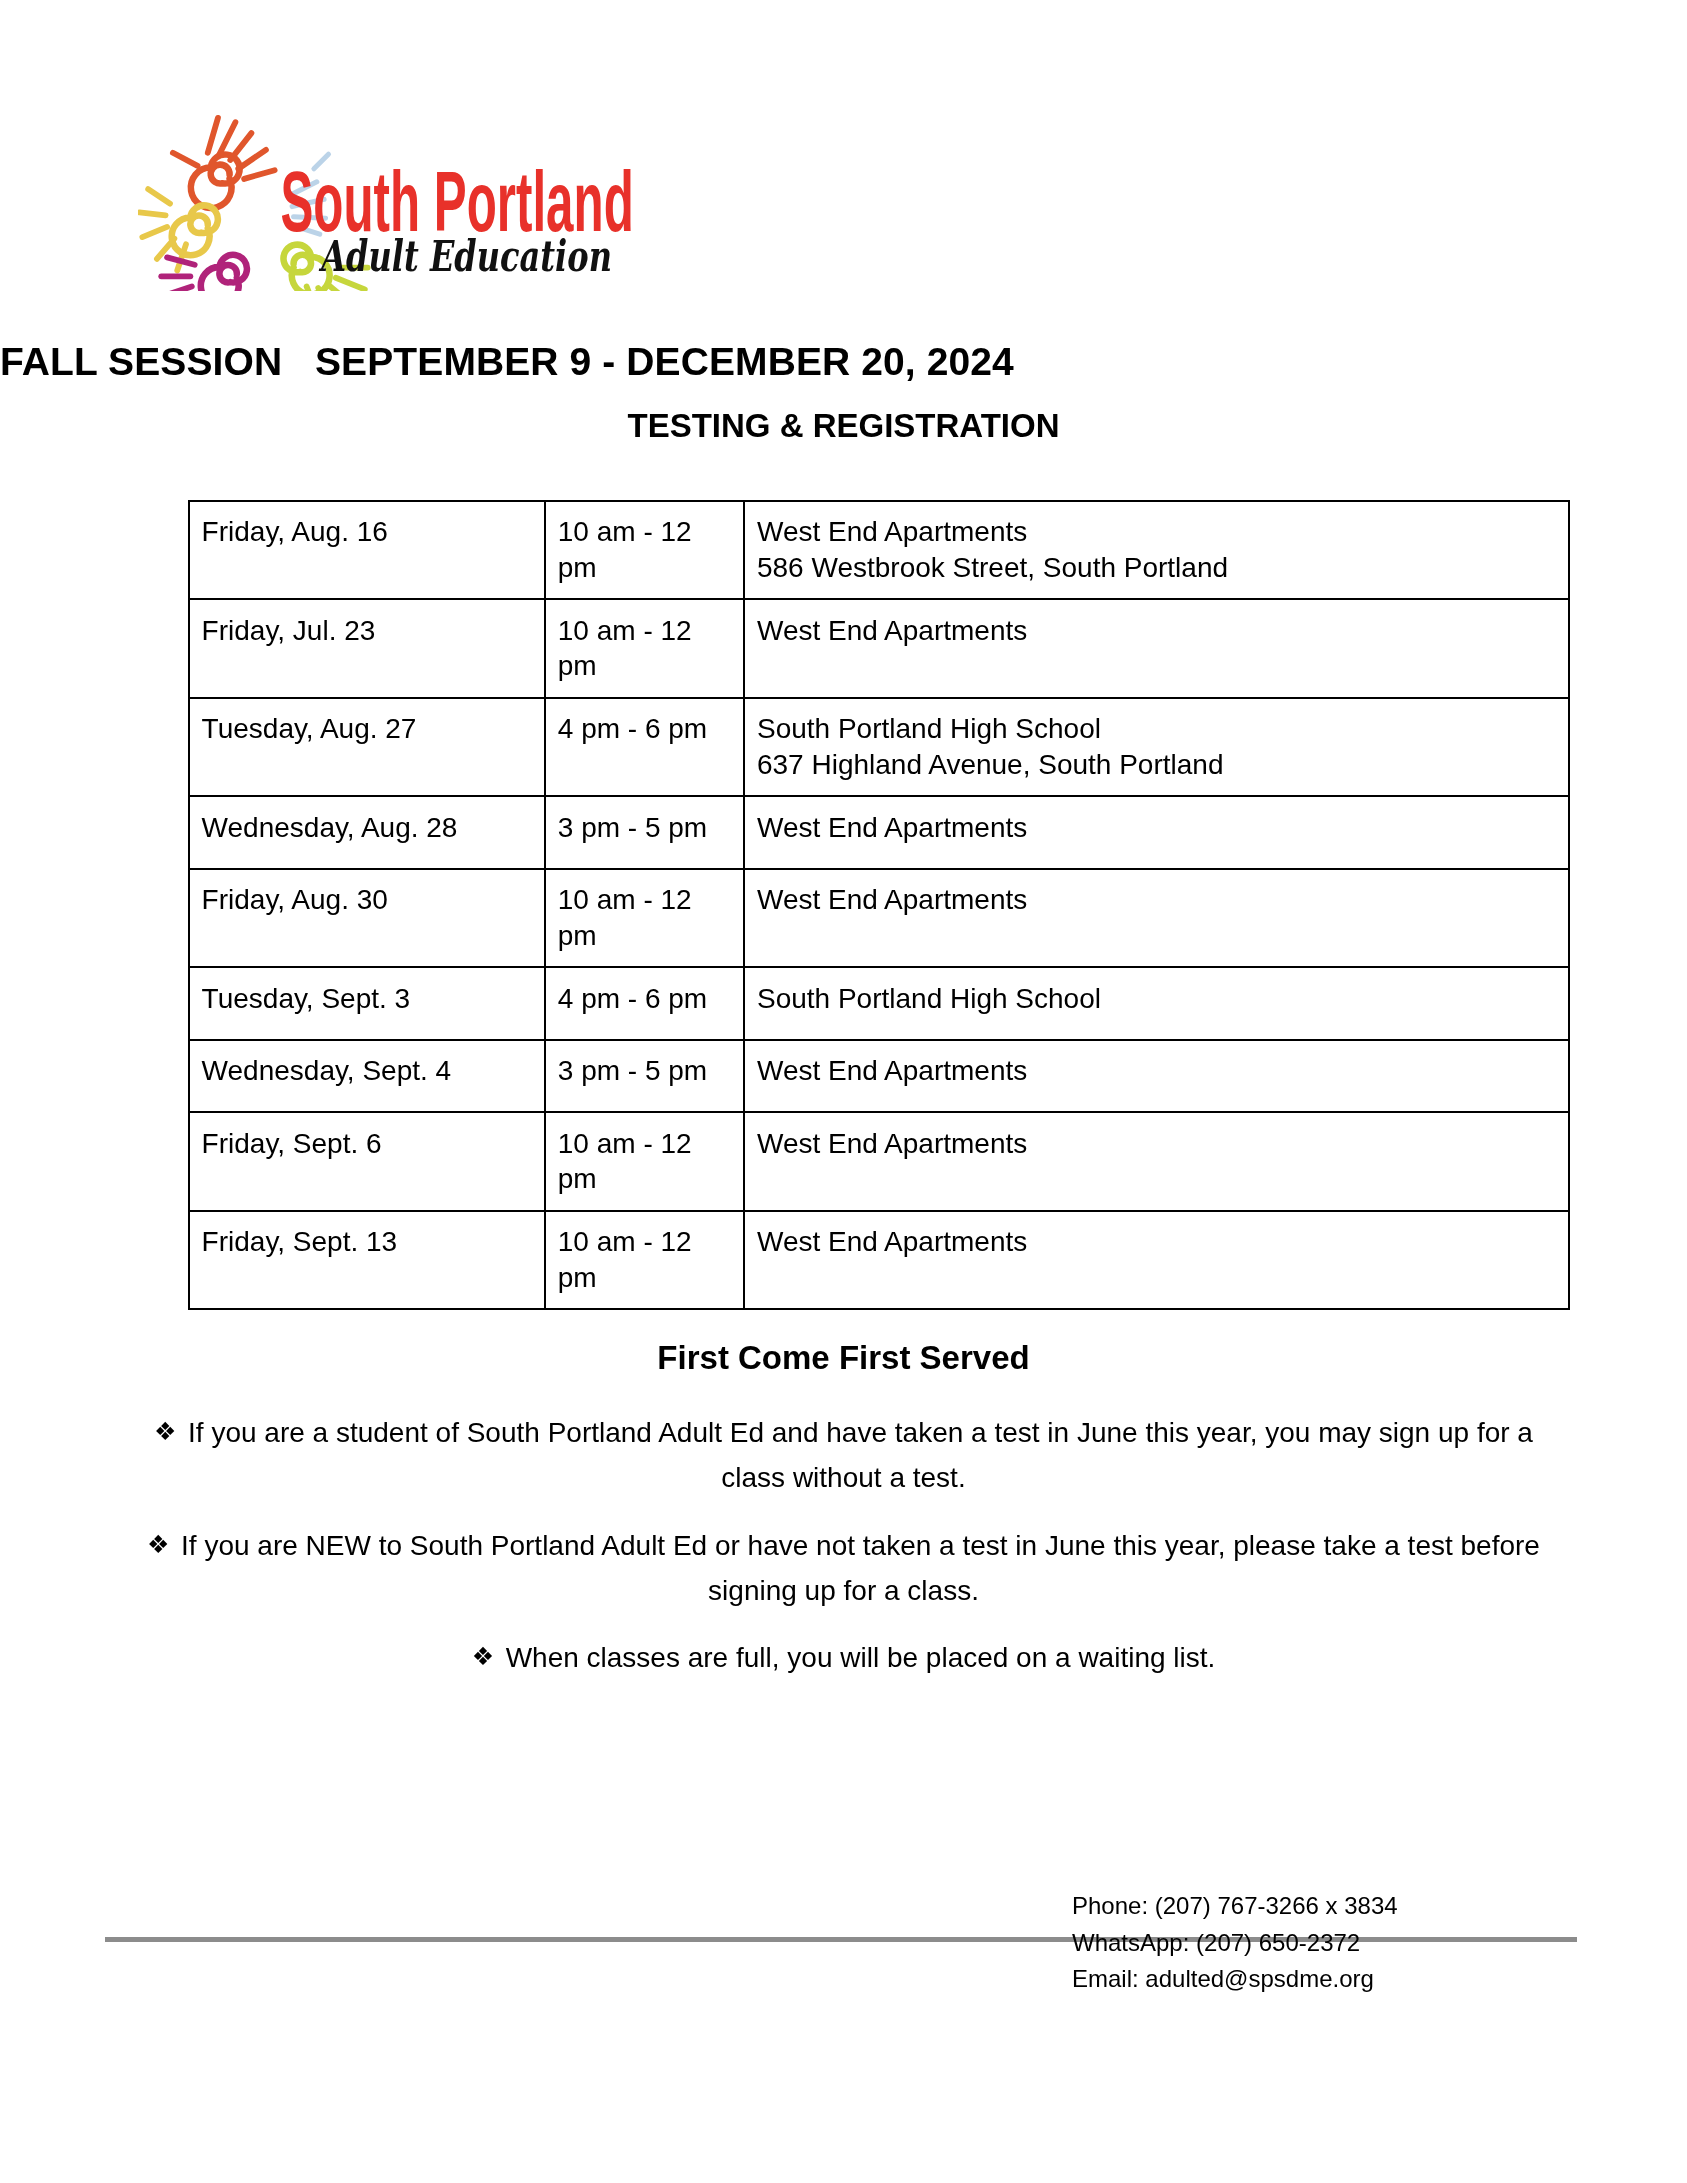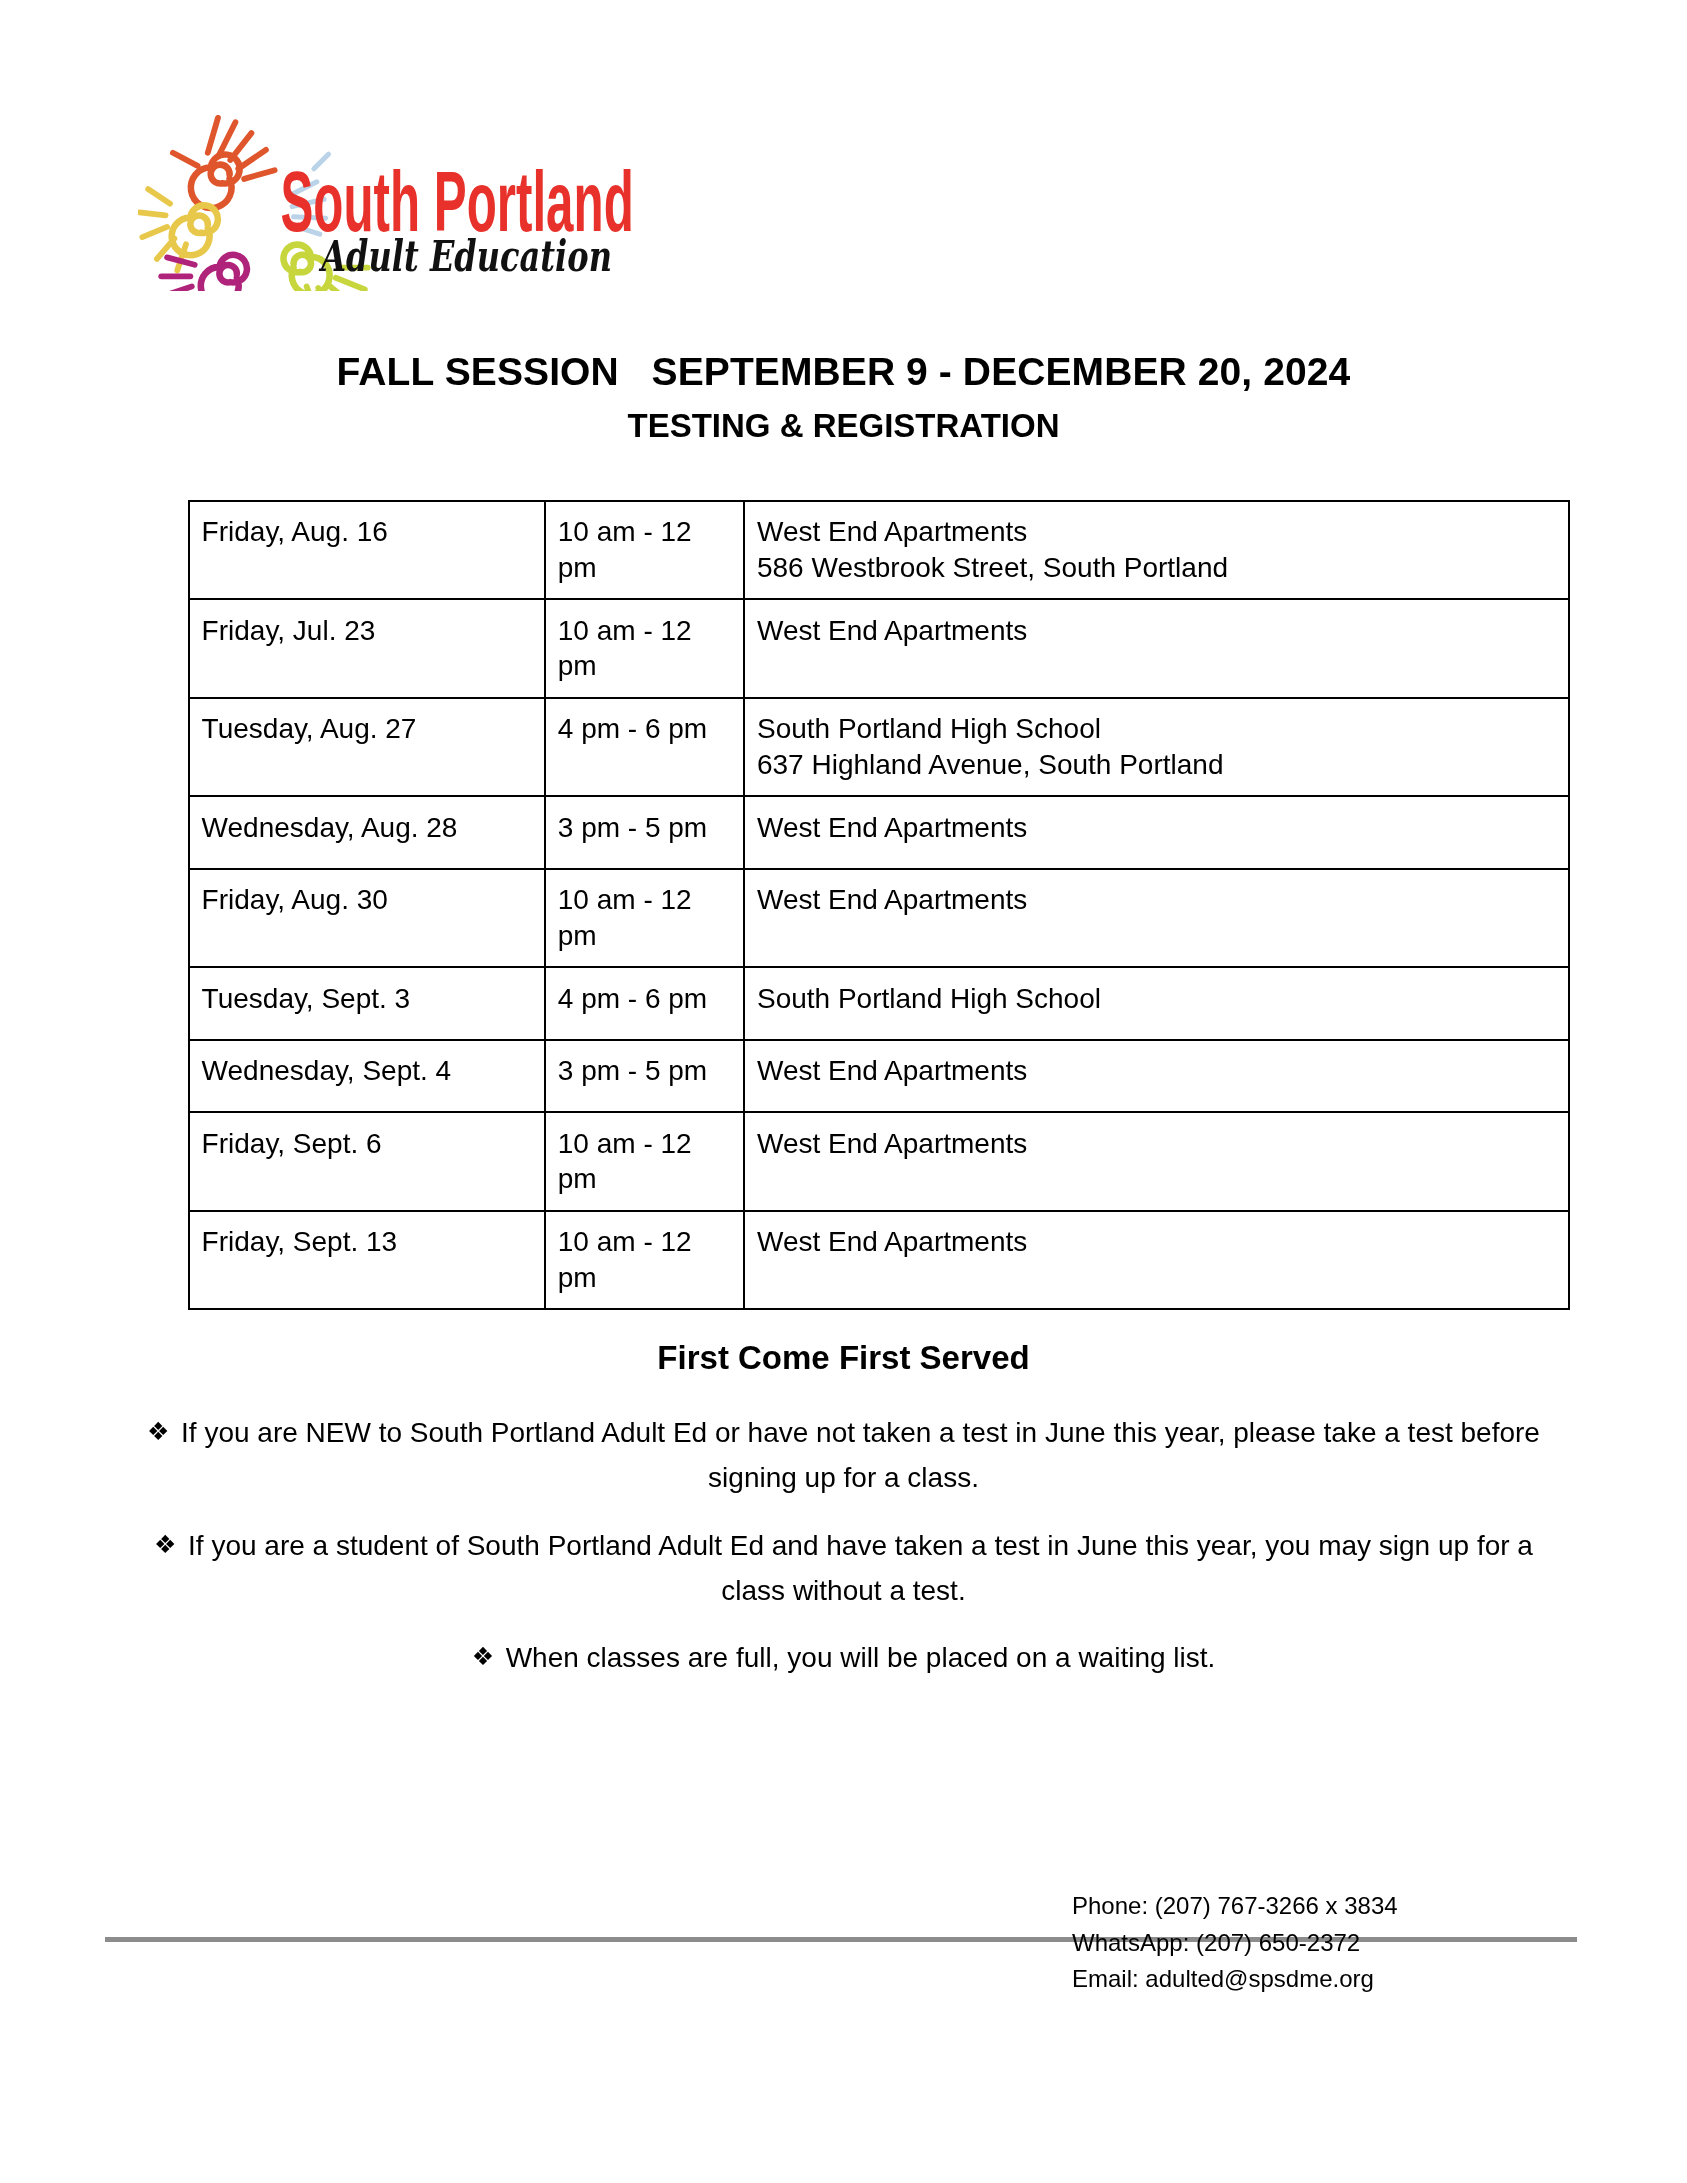--- a/index.html
+++ b/index.html
@@ -30,23 +30,22 @@
     top: 109px;
     width: 567px;
     height: 182px;
   }
   .logo-svg { display: block; }
 
   
   .headline {
     position: absolute;
     left: 0;
-    top: 350px;
-    width: 1687px;
-    text-align: center;
+    top: 340px;
+    width: 1687px;
     font-size: 39px;
     font-weight: bold;
     letter-spacing: 0.1px;
     white-space: pre;
   }
   .subhead {
     position: absolute;
     left: 0;
     top: 407px;
     width: 1687px;
@@ -250,22 +249,22 @@
             <td class="c-time">10 am - 12 pm</td>
             <td class="c-loc"><span>West End Apartments</span></td>
           </tr>
         </tbody>
     </table>
   </div>
 
   <div class="fcfs">First Come First Served</div>
 
   <div class="notes" id="notes-list">
+      <div class="note"><span class="bullet">❖</span><span>If you are a student of South Portland Adult Ed and have taken a test in June this year, you may sign up for a class without a test.</span></div>
       <div class="note"><span class="bullet">❖</span><span>If you are NEW to South Portland Adult Ed or have not taken a test in June this year, please take a test before signing up for a class.</span></div>
-      <div class="note"><span class="bullet">❖</span><span>If you are a student of South Portland Adult Ed and have taken a test in June this year, you may sign up for a class without a test.</span></div>
       <div class="note"><span class="bullet">❖</span><span>When classes are full, you will be placed on a waiting list.</span></div>
     </div>
 
   <div class="footer-rule"></div>
 
 
   <div class="footer-right">
     <div>Phone: (207) 767-3266 x 3834</div>
     <div>WhatsApp: (207) 650-2372</div>
     <div>Email: adulted@spsdme.org</div>

